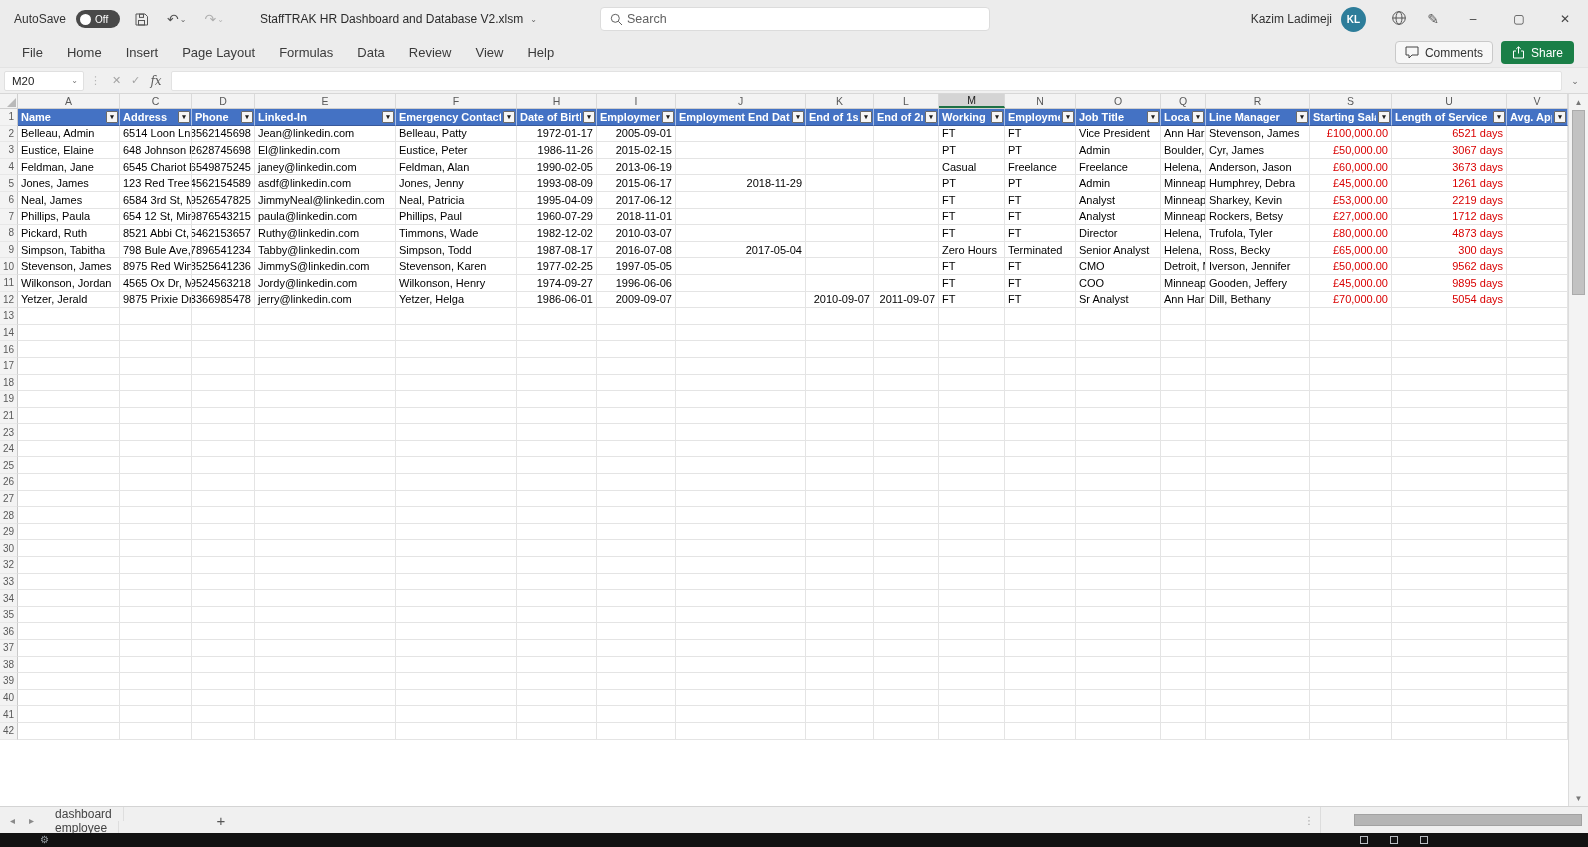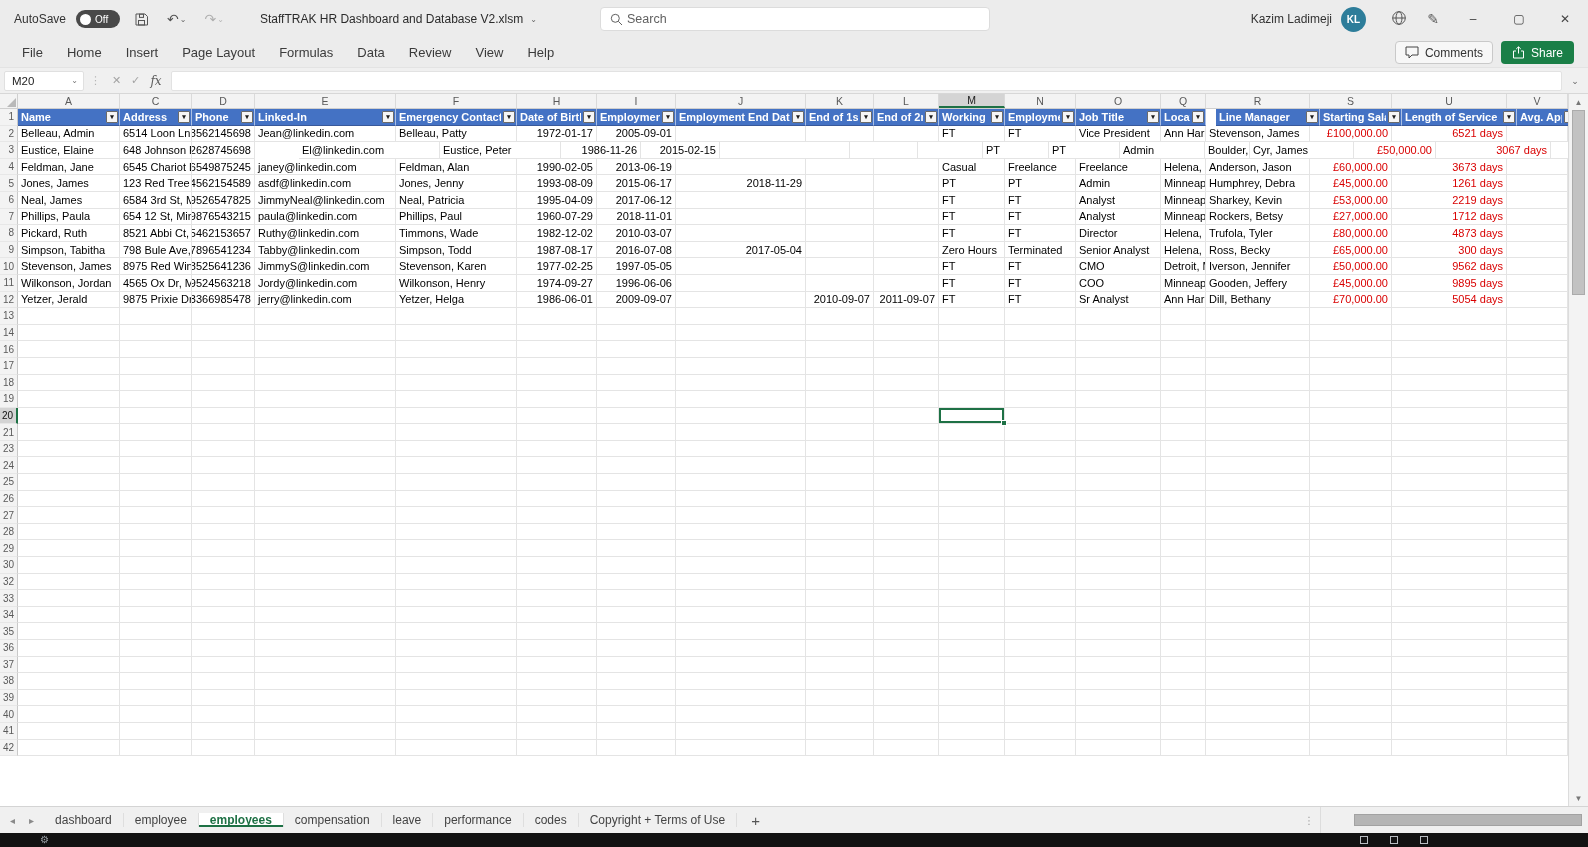--- a/index.html
+++ b/index.html
@@ -249,21 +249,21 @@
             <span class="filter-btn">▾</span>
           </div>
           <div class="cell thead" style="width: 85px;">
             <span class="th-label">Job Title</span>
             <span class="filter-btn">▾</span>
           </div>
           <div class="cell thead" style="width: 45px;">
             <span class="th-label">Location</span>
             <span class="filter-btn">▾</span>
           </div>
-          <div class="cell thead" style="width: 104px; margin-left: 10px;">
+          <div class="cell thead" style="width: 104px;">
             <span class="th-label">Line Manager</span>
             <span class="filter-btn">▾</span>
           </div>
           <div class="cell thead" style="width: 82px;">
             <span class="th-label">Starting Salary</span>
             <span class="filter-btn">▾</span>
           </div>
           <div class="cell thead" style="width: 115px;">
             <span class="th-label">Length of Service</span>
             <span class="filter-btn">▾</span>
@@ -292,21 +292,21 @@
           <div class="cell a-left" style="width: 104px;">Stevenson, James</div>
           <div class="cell a-right red" style="width: 82px;">£100,000.00</div>
           <div class="cell a-right red" style="width: 115px;">6521 days</div>
           <div class="cell a-left" style="width: 61px;"></div>
         </div>
         <div class="grid-row">
           <div class="gutter">3</div>
           <div class="cell a-left" style="width: 102px;">Eustice, Elaine</div>
           <div class="cell a-left" style="width: 72px;">648 Johnson Rd</div>
           <div class="cell a-right" style="width: 63px;">2628745698</div>
-          <div class="cell a-left" style="width: 141px; margin-left: 44px;">El@linkedin.com</div>
+          <div class="cell a-left" style="width: 141px;">El@linkedin.com</div>
           <div class="cell a-left" style="width: 121px;">Eustice, Peter</div>
           <div class="cell a-right" style="width: 80px;">1986-11-26</div>
           <div class="cell a-right" style="width: 79px;">2015-02-15</div>
           <div class="cell a-right" style="width: 130px;"></div>
           <div class="cell a-right" style="width: 68px;"></div>
           <div class="cell a-right" style="width: 65px;"></div>
           <div class="cell a-left" style="width: 66px;">PT</div>
           <div class="cell a-left" style="width: 71px;">PT</div>
           <div class="cell a-left" style="width: 85px;">Admin</div>
           <div class="cell a-left" style="width: 45px;">Boulder,</div>
@@ -624,43 +624,20 @@
           <div class="cell a-left" style="width: 66px;"></div>
           <div class="cell a-left" style="width: 71px;"></div>
           <div class="cell a-left" style="width: 85px;"></div>
           <div class="cell a-left" style="width: 45px;"></div>
           <div class="cell a-left" style="width: 104px;"></div>
           <div class="cell a-right red" style="width: 82px;"></div>
           <div class="cell a-right red" style="width: 115px;"></div>
           <div class="cell a-left" style="width: 61px;"></div>
         </div>
         <div class="grid-row">
-          <div class="gutter hl">20</div>
-          <div class="cell a-left" style="width: 102px;"></div>
-          <div class="cell a-left" style="width: 72px;"></div>
-          <div class="cell a-right" style="width: 63px;"></div>
-          <div class="cell a-left" style="width: 141px;"></div>
-          <div class="cell a-left" style="width: 121px;"></div>
-          <div class="cell a-right" style="width: 80px;"></div>
-          <div class="cell a-right" style="width: 79px;"></div>
-          <div class="cell a-right" style="width: 130px;"></div>
-          <div class="cell a-right" style="width: 68px;"></div>
-          <div class="cell a-right" style="width: 65px;"></div>
-          <div class="cell a-left sel" style="width: 66px;">
-            <span class="fill-handle"></span>
-          </div>
-          <div class="cell a-left" style="width: 71px;"></div>
-          <div class="cell a-left" style="width: 85px;"></div>
-          <div class="cell a-left" style="width: 45px;"></div>
-          <div class="cell a-left" style="width: 104px;"></div>
-          <div class="cell a-right red" style="width: 82px;"></div>
-          <div class="cell a-right red" style="width: 115px;"></div>
-          <div class="cell a-left" style="width: 61px;"></div>
-        </div>
-        <div class="grid-row">
           <div class="gutter">21</div>
           <div class="cell a-left" style="width: 102px;"></div>
           <div class="cell a-left" style="width: 72px;"></div>
           <div class="cell a-right" style="width: 63px;"></div>
           <div class="cell a-left" style="width: 141px;"></div>
           <div class="cell a-left" style="width: 121px;"></div>
           <div class="cell a-right" style="width: 80px;"></div>
           <div class="cell a-right" style="width: 79px;"></div>
           <div class="cell a-right" style="width: 130px;"></div>
           <div class="cell a-right" style="width: 68px;"></div>
@@ -1080,21 +1057,21 @@
     <div class="vthumb"></div>
     <div class="vs-arrow vs-bottom">▼</div>
   </div>
 </div>
 
 <div class="tabbar">
   <div class="tab-nav">
     <span>◂</span>
     <span>▸</span>
   </div>
-  <div id="sheet-tabs" style="display:flex;align-items:center;">
+  <div id="sheet-tabs" style="display:flex;align-items:flex-start;flex-direction:column;">
       <div class="sheet-tab">dashboard</div>
       <div class="sheet-tab">employee</div>
       <div class="sheet-tab active">employees</div>
       <div class="sheet-tab">compensation</div>
       <div class="sheet-tab">leave</div>
       <div class="sheet-tab">performance</div>
       <div class="sheet-tab">codes</div>
       <div class="sheet-tab">Copyright + Terms of Use</div>
     </div>
   <span class="add-tab">+</span>

